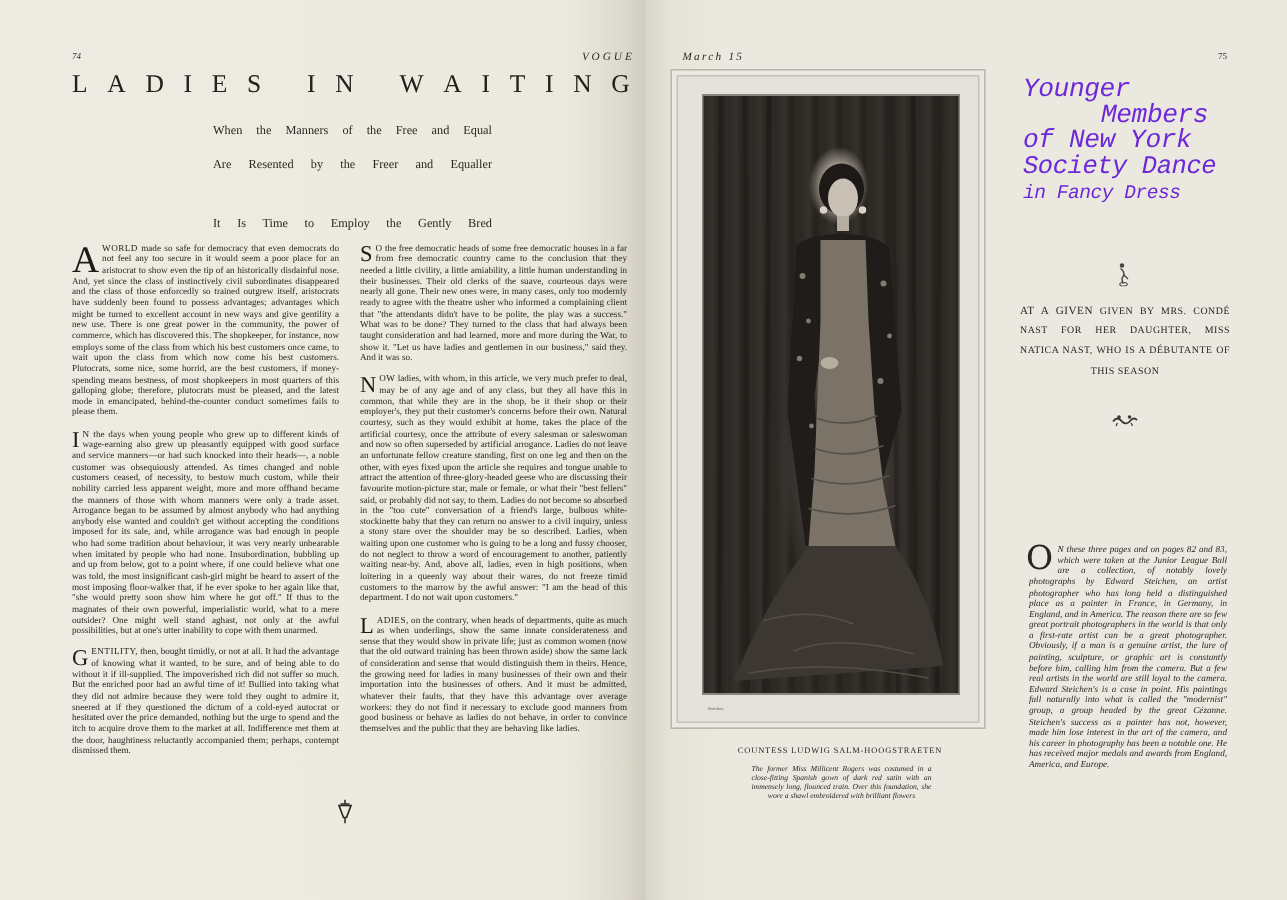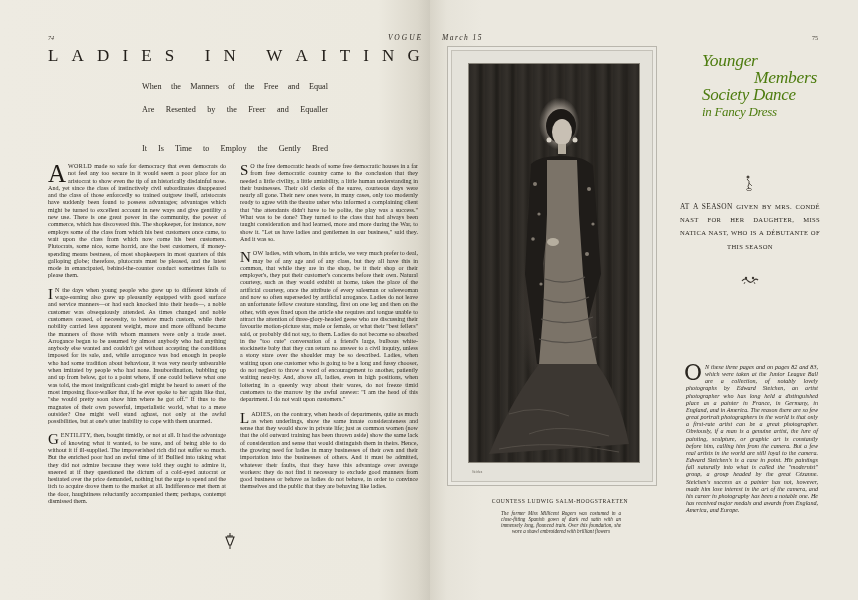--- a/index.html
+++ b/index.html
@@ -74,23 +74,23 @@
     position: absolute; left: 460px; top: 498px; width: 200px; text-align: center;
     font-size: 5.6px; letter-spacing: 0.6px; color: #2a2620;
   }
   .caption-body {
     position: absolute; left: 501px; top: 511px; width: 120px;
     font-size: 5.1px; line-height: 5.9px; font-style: italic; color: #2a2620;
     text-align: justify; text-align-last: center;
   }
   
   .script-title {
-    position: absolute; left: 702px; top: 52px; width: 140px;
-    font-family: Liberation Serif, serif; font-style: italic; font-weight: normal;
-    color: #4d7c0f; font-size: 17.5px; line-height: 17px; letter-spacing: -0.3px;
+    position: absolute; left: 682px; top: 52px; width: 140px;
+    font-family: Liberation Mono, monospace; font-style: italic; font-weight: normal;
+    color: #6d28d9; font-size: 17.5px; line-height: 17px; letter-spacing: -0.3px;
   }
   .script-title div { white-space: nowrap; }
   .ornament-icon { position: absolute; }
   .deck {
     position: absolute; left: 680px; top: 200px; width: 140px;
     font-size: 6.6px; line-height: 13.2px; letter-spacing: 0.35px; color: #2b2721;
     text-align: justify; text-align-last: center;
   }
   .deck .lead { font-size: 7.4px; }
   .intro {
@@ -165,21 +165,21 @@
       <line x1="2" y1="3" x2="8" y2="3" stroke="#2a2620" stroke-width="1"></line>
       <path d="M1 4 L9 4 L6 12 L4 12 Z" fill="none" stroke="#2a2620" stroke-width="1.1"></path>
       <line x1="5" y1="12" x2="5" y2="16" stroke="#2a2620" stroke-width="1"></line>
     </svg>
   </div>
 
   <div class="page-right">
   </div>
 </div>
 
-<div class="running-head" style="left:442px;top:33px;letter-spacing:1.5px;text-align:right;">March 15</div>
+<div class="running-head" style="left:455px;top:33px;letter-spacing:1.5px;text-align:right;">March 15</div>
 <div class="folio" style="left:812px;top:35px;font-style:normal;">75</div>
 
 <div class="photo-frame"></div>
 <div class="photo" title="Portrait of a woman in a close-fitting Spanish gown with an embroidered shawl, standing before dark curtains">
   <svg width="172" height="400" viewBox="0 0 172 400" style="position:absolute;left:0;top:0;">
 
     <g opacity="0.35" stroke="#1a1815" stroke-width="3">
       <line x1="12" y1="0" x2="10" y2="400"></line>
         <line x1="28" y1="0" x2="30" y2="400"></line>
       <line x1="140" y1="0" x2="142" y2="400"></line>
@@ -228,33 +228,34 @@
   </svg>
 </div>
 <div class="photo-credit">Steichen</div>
 
 <div class="caption-title">COUNTESS LUDWIG SALM-HOOGSTRAETEN</div>
 <div class="caption-body">The former Miss Millicent Rogers was costumed in a close-fitting Spanish gown of dark red satin with an immensely long, flounced train. Over this foundation, she wore a shawl embroidered with brilliant flowers</div>
 
 <div class="script-title">
   <div style="padding-left:0px;">Younger</div>
   <div style="padding-left:52px;">Members</div>
+  <div style="padding-left:0px;">of New York</div>
   <div style="padding-left:0px;font-size:17px;">Society Dance</div>
   <div style="padding-left:0px;font-size:13px;">in Fancy Dress</div>
 </div>
 
 <svg class="ornament-icon" style="left:744px;top:175px;" width="10" height="16" viewBox="0 0 10 16">
   <circle cx="4" cy="2" r="1.5" fill="#4a453e"></circle>
   <path d="M3 4 Q6 6 5 9 Q3 11 5 14" stroke="#4a453e" stroke-width="1" fill="none"></path>
   <path d="M5 8 L8 11" stroke="#4a453e" stroke-width="0.8"></path>
   <ellipse cx="5" cy="14.5" rx="2.5" ry="1.2" fill="none" stroke="#4a453e" stroke-width="0.7"></ellipse>
 </svg>
 
 <div class="deck">
-  <span class="lead">AT A SEASON</span><span> GIVEN BY MRS. CONDÉ NAST FOR HER DAUGHTER, MISS NATICA NAST, WHO IS A DÉBUTANTE OF THIS SEASON</span>
+  <span class="lead">AT A GIVEN</span><span> GIVEN BY MRS. CONDÉ NAST FOR HER DAUGHTER, MISS NATICA NAST, WHO IS A DÉBUTANTE OF THIS SEASON</span>
 </div>
 
 <svg class="ornament-icon" style="left:741px;top:275px;" width="18" height="10" viewBox="0 0 18 10">
   <path d="M1 6 Q4 2 7 6 Q10 9 13 5 Q15 3 17 5" stroke="#3d3832" stroke-width="1.2" fill="none"></path>
   <circle cx="5" cy="3" r="1.2" fill="#3d3832"></circle>
     <circle cx="12" cy="3" r="1.2" fill="#3d3832"></circle>
   <path d="M4 7 L3 9 M13 7 L14 9" stroke="#3d3832" stroke-width="0.8"></path>
 </svg>
 
 <div class="intro">

